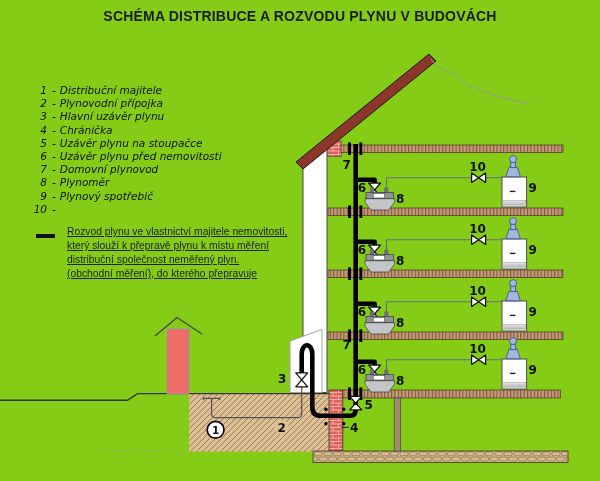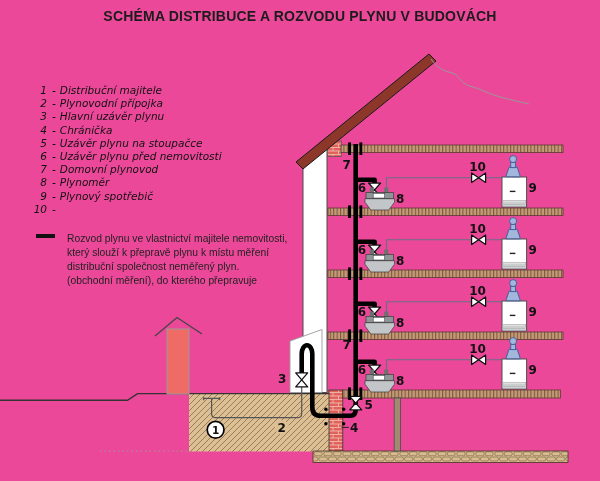--- a/index.html
+++ b/index.html
@@ -1,26 +1,26 @@
 <!DOCTYPE html>
 <html><head>
 <meta charset="utf-8">
 <style>
   html,body{margin:0;padding:0;background:#fff;}
-  #stage{position:relative;width:600px;height:481px;background:#ec4899;overflow:hidden;
+  #stage{position:relative;width:600px;height:481px;background:#84cc16;overflow:hidden;
          font-family:"Liberation Sans",sans-serif;}
   .title{position:absolute;top:8px;left:0;width:600px;text-align:center;
          font:bold 14px "Liberation Sans",sans-serif;color:#1c1c1c;letter-spacing:.2px;}
   .legend{position:absolute;top:84px;left:30px;font:italic 10.5px "DejaVu Sans",sans-serif;color:#111;}
   .legend-row{display:flex;line-height:13.2px;white-space:nowrap;}
   .lnum{display:inline-block;width:17px;text-align:right;}
   .lsep{display:inline-block;margin:0 4px 0 5px;}
   .note-dash{position:absolute;top:234px;left:36px;width:19px;height:3.5px;background:#111;}
-  .note-text{position:absolute;top:232px;left:67px;width:250px;
-             font:10.3px "Liberation Sans",sans-serif;color:#222;line-height:13.9px;}
+  .note-text{position:absolute;top:225px;left:67px;width:250px;
+             font:10.3px "Liberation Sans",sans-serif;color:#222;line-height:13.9px;text-decoration:underline;}
   svg{position:absolute;top:0;left:0;}
   .thick{fill:none;stroke:#000;stroke-width:4.6;stroke-linejoin:round;}
   .thin{fill:none;stroke:#667084;stroke-width:1.1;}
   .svc{fill:none;stroke:#555;stroke-width:1.2;}
   .valve{fill:#fff;stroke:#101010;stroke-width:1.25;stroke-linejoin:round;}
   .flue{fill:#a3b7dc;stroke:#45609c;stroke-width:1;}
   .dlabel{font:bold 12px "DejaVu Sans",sans-serif;fill:#111;}
   .dlabel-sm{font:bold 10.5px "DejaVu Sans",sans-serif;fill:#111;}
 </style>
 </head>

